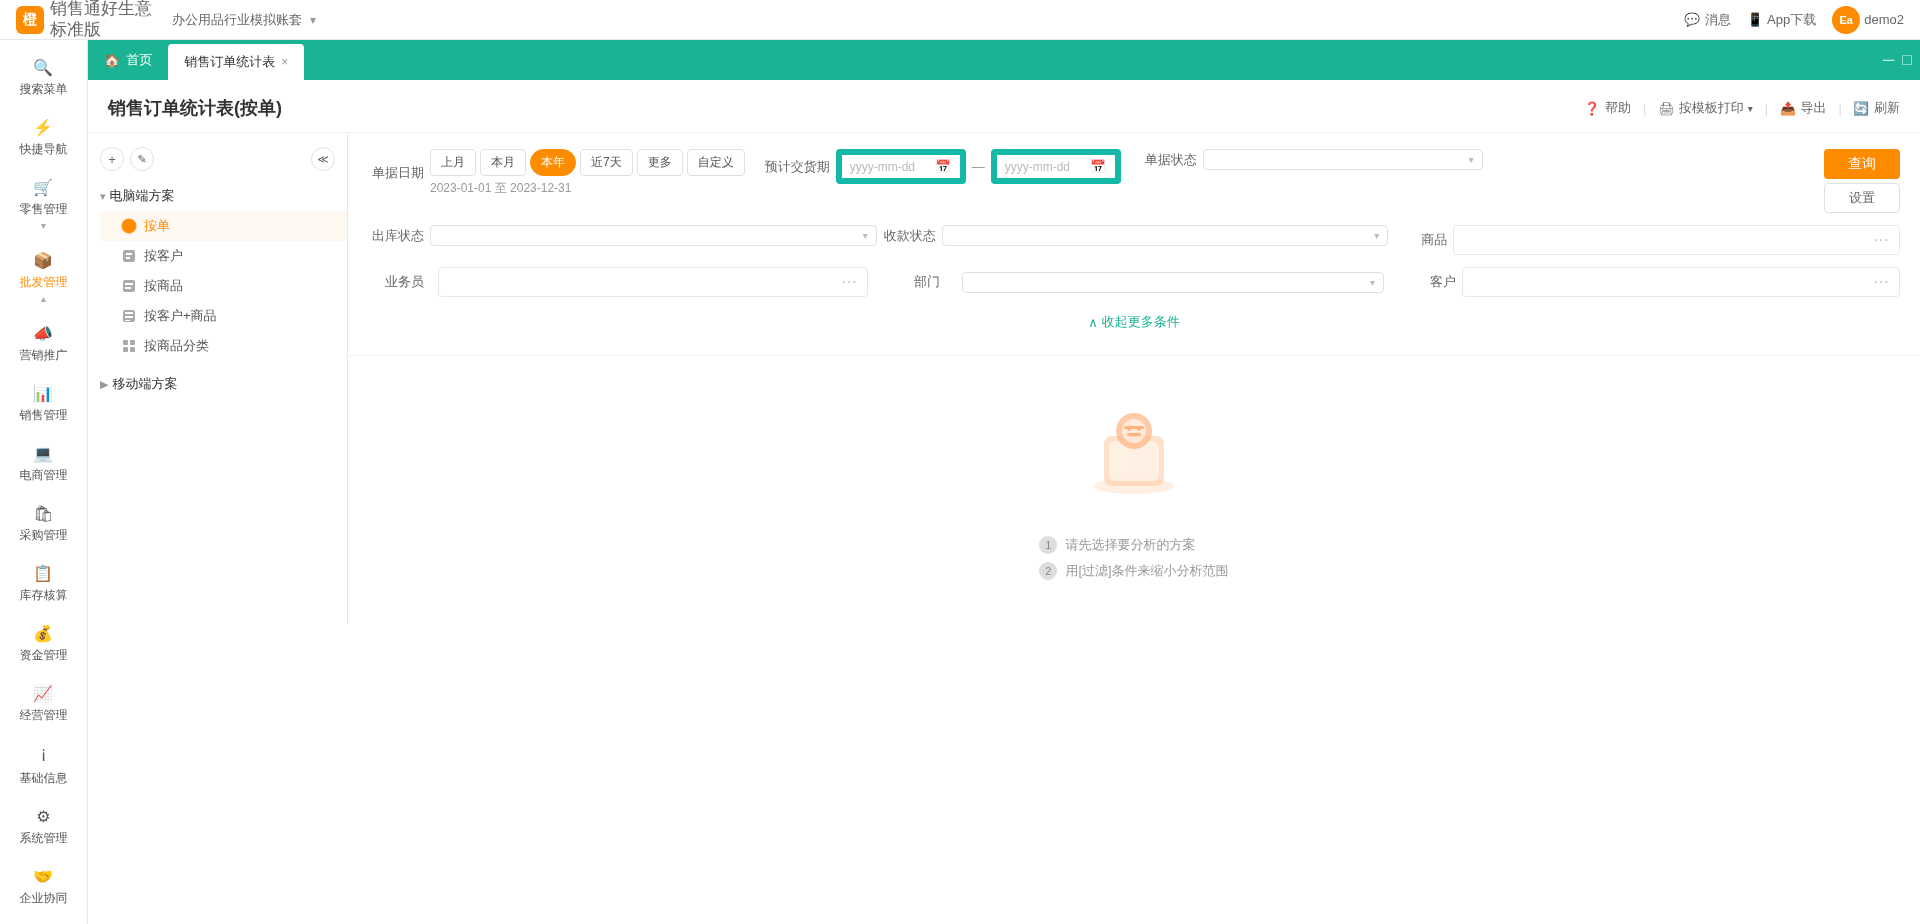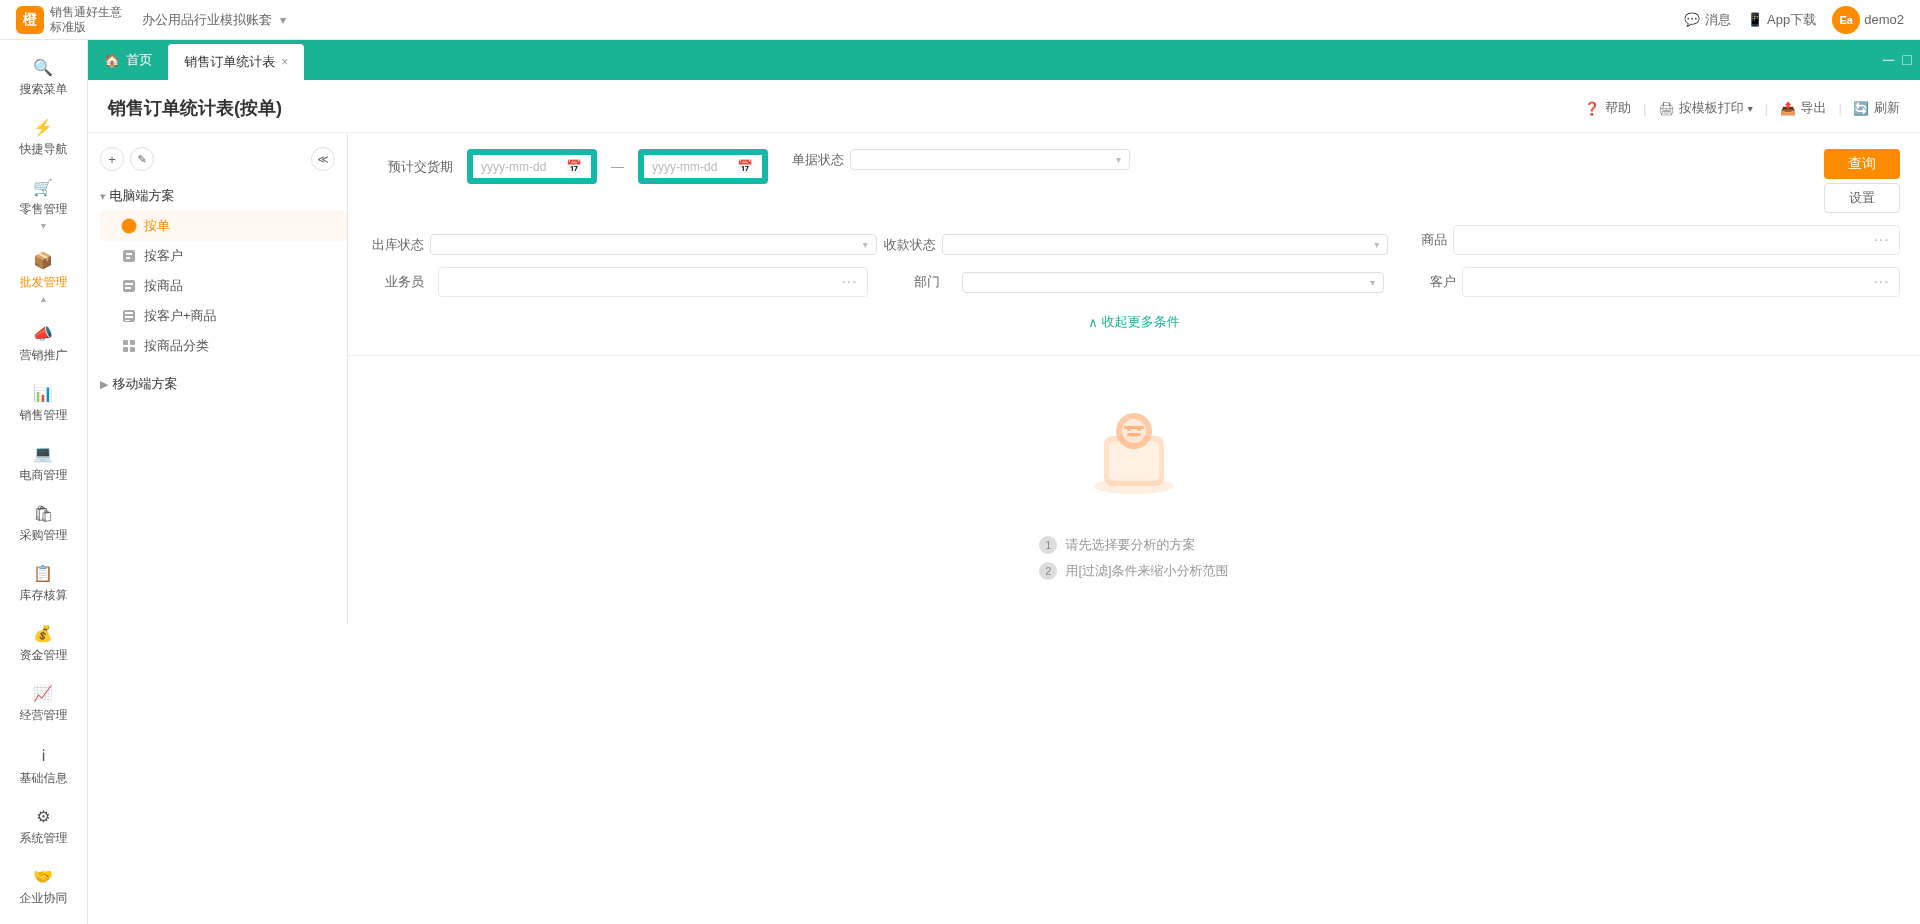--- a/index.html
+++ b/index.html
@@ -3,21 +3,21 @@
   <meta charset="utf-8">
   <style>
     * { margin: 0; padding: 0; box-sizing: border-box; }
     body { font-family: 'Microsoft YaHei', Arial, sans-serif; font-size: 13px; background: #f5f5f5; color: #333; width: 1920px; height: 924px; overflow: hidden; display: flex; flex-direction: column; }
 
     
     .top-bar { height: 40px; background: #fff; display: flex; align-items: center; justify-content: space-between; padding: 0 16px; border-bottom: 1px solid #e8e8e8; flex-shrink: 0; }
     .top-bar-left { display: flex; align-items: center; gap: 8px; }
     .logo-area { display: flex; align-items: center; gap: 6px; }
     .logo-icon { width: 28px; height: 28px; background: #ff8c00; border-radius: 6px; display: flex; align-items: center; justify-content: center; color: white; font-size: 14px; font-weight: bold; }
-    .logo-text { font-size: 12px; color: #666; line-height: 1.2; }
+    .logo-text { font-size: 17px; color: #666; line-height: 1.2; }
     .top-bar-right { display: flex; align-items: center; gap: 16px; color: #666; font-size: 13px; }
     .top-bar-right-item { display: flex; align-items: center; gap: 4px; cursor: pointer; }
     .avatar { width: 28px; height: 28px; background: #ff8c00; border-radius: 50%; display: flex; align-items: center; justify-content: center; color: white; font-size: 11px; font-weight: bold; }
 
     
     .main-layout { display: flex; flex: 1; overflow: hidden; }
 
     
     .sidebar { width: 88px; background: #fff; border-right: 1px solid #e8e8e8; display: flex; flex-direction: column; align-items: center; padding-top: 8px; flex-shrink: 0; overflow-y: auto; }
     .sidebar-item { width: 100%; padding: 10px 4px; text-align: center; cursor: pointer; font-size: 12px; color: #555; display: flex; flex-direction: column; align-items: center; gap: 2px; }
@@ -313,22 +313,36 @@
               <span>移动端方案</span>
             </div>
           </div>
         </div>
 
         <div style="flex:1;display:flex;flex-direction:column;">
 
           <div class="filter-area" style="border-bottom:1px solid #f0f0f0;">
 
             <div style="display:flex;align-items:flex-start;gap:0;margin-bottom:12px;">
-
-              <div style="display:flex;align-items:center;gap:14px;margin-left:20px;flex:0 0 auto;">
+              <div style="display:flex;align-items:center;gap:6px;flex:0 0 auto;">
+                <span class="filter-label">单据日期</span>
+                <div style="display:flex;flex-direction:column;gap:4px;">
+                  <div style="display:flex;gap:4px;">
+                    <button class="date-btn">上月</button>
+                    <button class="date-btn">本月</button>
+                    <button class="date-btn active">本年</button>
+                    <button class="date-btn">近7天</button>
+                    <button class="date-btn">更多</button>
+                    <button class="date-btn">自定义</button>
+                  </div>
+                  <div style="font-size:12px;color:#999;">2023-01-01 至 2023-12-31</div>
+                </div>
+              </div>
+
+              <div style="display:flex;align-items:center;gap:6px;margin-left:20px;flex:0 0 auto;">
                 <span class="filter-label">预计交货期</span>
                 <div class="date-input">
                   <span style="color:#bbb;font-size:12px;">yyyy-mm-dd</span>
                   <span style="color:#bbb;font-size:13px;">📅</span>
                 </div>
                 <span class="date-separator">—</span>
                 <div class="date-input">
                   <span style="color:#bbb;font-size:12px;">yyyy-mm-dd</span>
                   <span style="color:#bbb;font-size:13px;">📅</span>
                 </div>
@@ -341,21 +355,21 @@
                   <span class="select-arrow">▾</span>
                 </div>
               </div>
 
               <div style="display:flex;flex-direction:column;gap:4px;margin-left:auto;">
                 <button class="query-btn" style="background:#ff8c00;color:#fff;border:none;border-radius:4px;padding:6px 24px;font-size:14px;cursor:pointer;">查询</button>
                 <button class="reset-btn" style="background:#fff;color:#666;border:1px solid #e0e0e0;border-radius:4px;padding:5px 24px;font-size:13px;cursor:pointer;">设置</button>
               </div>
             </div>
 
-            <div style="display:flex;align-items:flex-end;gap:3px;margin-bottom:12px;">
+            <div style="display:flex;align-items:flex-start;gap:3px;margin-bottom:12px;">
               <div style="display:flex;align-items:center;gap:6px;flex:1;">
                 <span class="filter-label">出库状态</span>
                 <div class="select-input" style="flex:1;">
                   <span></span>
                   <span class="select-arrow">▾</span>
                 </div>
               </div>
               <div style="display:flex;align-items:center;gap:6px;flex:1;">
                 <span class="filter-label">收款状态</span>
                 <div class="select-input" style="flex:1;">

